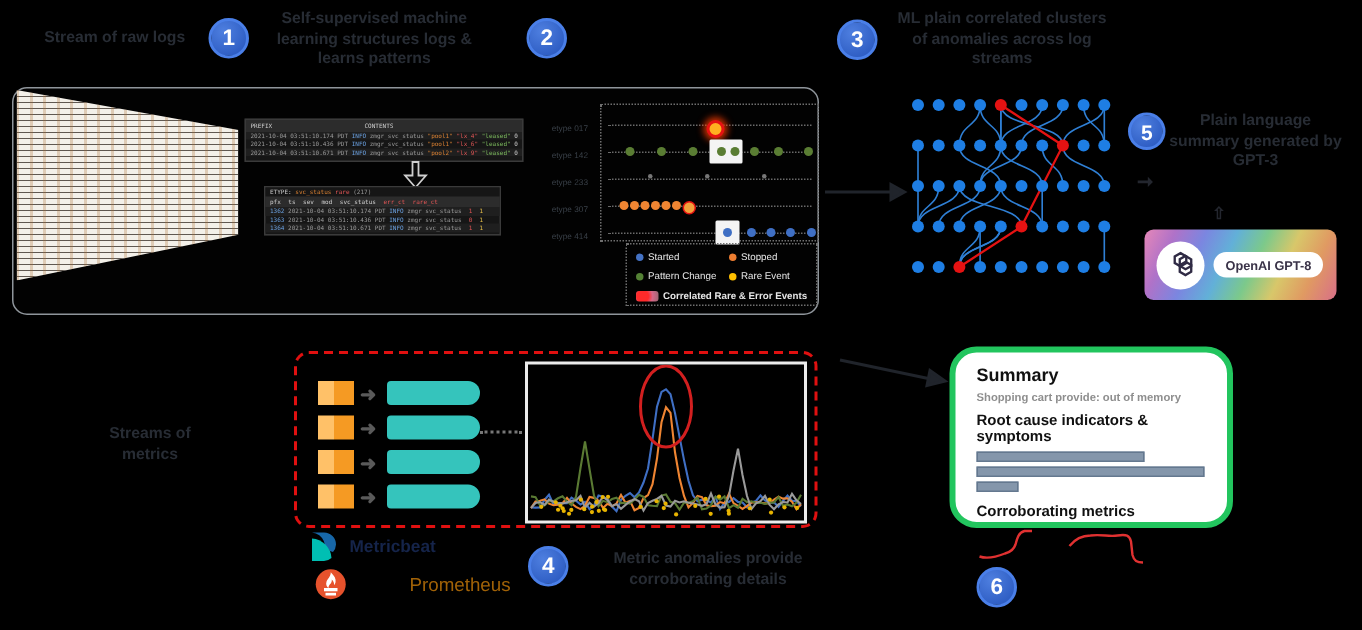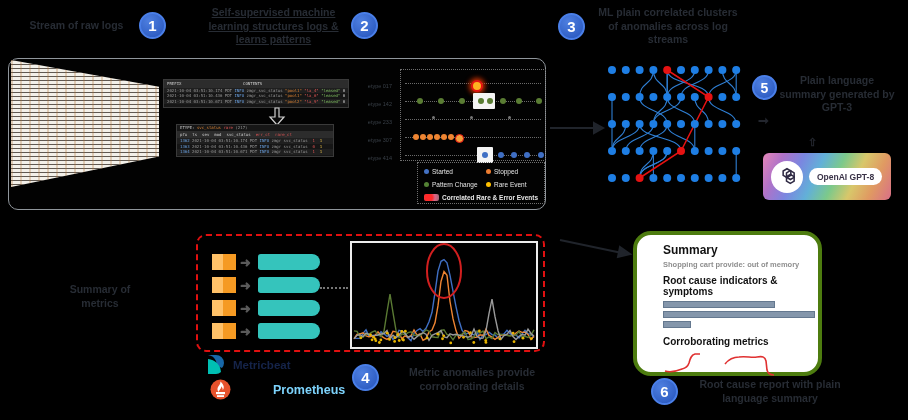--- a/index.html
+++ b/index.html
@@ -46,57 +46,57 @@
              box-shadow:0 0 5px 2px rgba(255,60,0,.8);}
   .hlight{position:absolute;background:#f4f4f4;border-radius:1px;}
   
   .legend{position:absolute;left:416px;top:161px;width:128px;height:42px;
           border:1px dotted #6f6f6f;box-sizing:border-box;font-size:6.5px;color:#e6e6e6;}
   .lg-item{position:absolute;display:flex;align-items:center;gap:3px;}
   .lg-dot{width:5px;height:5px;border-radius:50%;}
   .lg-blob{width:15px;height:7px;border-radius:2px;
            background:radial-gradient(circle at 30% 50%,#ff2a2a 0 35%,rgba(255,120,160,.85) 60%,rgba(255,170,190,.6));}
   
-  .card{position:absolute;left:633px;top:231px;width:189px;height:145px;background:#fff;
-        border:4px solid #4d7c0f;border-radius:18px;box-sizing:border-box;padding:8px 12px 0 26px;}
+  .card{position:absolute;left:633px;top:231px;width:189px;height:121px;background:#fff;
+        border:4px solid #22c55e;border-radius:18px;box-sizing:border-box;padding:8px 12px 0 14px;}
   .card h1{margin:0;font-size:12px;color:#111;}
   .card .sub{font-size:7.5px;font-weight:bold;color:#8e8e8e;margin:3px 0 6px 0;}
   .card h2{margin:0 0 4px 0;font-size:10px;color:#111;}
   .bar{height:7px;background:#8496ab;border:1px solid #64788f;margin-bottom:3px;box-sizing:border-box;}
   
   .redbox{position:absolute;left:196px;top:234px;width:349px;height:118px;
           border:2px dashed #e01010;border-radius:10px;box-sizing:border-box;}
   .sq{position:absolute;width:24px;height:16px;background:linear-gradient(90deg,#ffc168 0 45%,#f59a23 45%);}
   .tealbar{position:absolute;width:62px;height:16px;background:#35c4bc;border-radius:3px 9px 9px 3px;}
   .flow-arrow{position:absolute;color:#5a5a5a;font-size:13px;font-weight:bold;line-height:1;}
   .chartbox{position:absolute;left:350px;top:241px;width:188px;height:108px;background:#000;
             border:2px solid #ececec;box-sizing:border-box;}
   
   .mb-text{position:absolute;left:233px;top:359px;font-size:11.5px;font-weight:bold;color:#15244a;}
-  .pm-text{position:absolute;left:237px;top:383px;font-size:12.5px;font-weight:bold;color:#7dd3fc;padding-left:36px;}
+  .pm-text{position:absolute;left:237px;top:383px;font-size:12.5px;font-weight:normal;color:#a16207;padding-left:36px;}
   .gpt-logo{position:absolute;left:763px;top:153px;width:128px;height:47px;border-radius:6px;
             background:linear-gradient(115deg,#e687b8 0%,#b072c8 14%,#7b86e0 28%,#62b0d8 42%,#7cc98b 56%,#d8c76a 70%,#e09a62 84%,#d86f88 100%);
             display:flex;align-items:center;}
   .gpt-circle{width:32px;height:32px;border-radius:50%;background:#fff;margin-left:8px;
               display:flex;align-items:center;justify-content:center;}
   .gpt-pill{height:17px;border-radius:9px;background:#fff;margin-left:6px;padding:0 8px;
             display:flex;align-items:center;font-size:8.5px;font-weight:bold;color:#3a3348;}
   .ml-summary{position:absolute;left:781px;top:112px;font-size:15px;font-weight:bold;color:#2457d6;}
   .dim{color:#23262e;font-weight:bold;}
 </style>
 </head>
 <body>
 
 <div class="stage">
 
   <div class="caption" style="left:14px;top:19px;width:125px;">Stream of raw logs</div>
   <div class="badge" style="left:139px;top:12px;">
       <span>1</span>
     </div>
-  <div class="caption" style="left:192px;top:6px;width:163px;text-decoration:underline;">Self-supervised machine learning structures logs &amp; learns patterns</div>
+  <div class="caption" style="left:168px;top:6px;width:163px;">Self-supervised machine learning structures logs &amp; learns patterns</div>
   <div class="badge" style="left:351px;top:12px;">
       <span>2</span>
     </div>
   <div class="badge" style="left:558px;top:13px;">
       <span>3</span>
     </div>
   <div class="caption" style="left:592px;top:6px;width:152px;">ML plain correlated clusters of anomalies across log streams</div>
 
   <div class="panelA">
     <div class="logwall"></div>
@@ -420,21 +420,21 @@
       <div class="sq" style="left: 14px; top: 41px;"></div>
       <div class="flow-arrow" style="left: 42px; top: 43px;">➜</div>
       <div class="tealbar" style="left: 60px; top: 41px;"></div>
       <div class="sq" style="left: 14px; top: 64px;"></div>
       <div class="flow-arrow" style="left: 42px; top: 66px;">➜</div>
       <div class="tealbar" style="left: 60px; top: 64px;"></div>
       <div class="sq" style="left: 14px; top: 87px;"></div>
       <div class="flow-arrow" style="left: 42px; top: 89px;">➜</div>
       <div class="tealbar" style="left: 60px; top: 87px;"></div>
     </div>
-  <div class="caption" style="left:58px;top:283px;width:84px;">Summary of metrics</div>
+  <div class="caption" style="left:58px;top:283px;width:84px;">Streams of metrics</div>
 
   <svg class="abs" style="left:205px;top:354px;" width="24" height="22">
     <path d="M3 1 h8 a8 8 0 0 1 8 8 a8 8 0 0 1 -2 5 a8 8 0 0 1 -6 -7 a10 10 0 0 0 -8 -6 z" fill="#1767a8"></path>
     <path d="M3 5 a14 14 0 0 1 13 13 a8 8 0 0 1 -5 2 h-8 z" fill="#00bfb3"></path>
   </svg>
   <div class="mb-text">Metricbeat</div>
   <svg class="abs" style="left:210px;top:379px;" width="21" height="21">
     <circle cx="10.5" cy="10.5" r="10" fill="#e6522c"></circle>
     <path d="M10.5 2.5 c2.5 2.5 3.6 4.4 3.2 6.6 c-.3 1.4 -1 2 -1 2 c.2-1.4 -.4-2.6 -1.5-3.8 c.2 1.6 -.5 2.4 -1.2 3.2 c-.6.7 -1.1 1.5 -1 2.6 c-1.4-1 -1.9-2.7 -1.3-4.4 c.7-1.9 2.9-3.4 2.8-6.2 z" fill="#fff"></path>
     <rect x="6" y="13" width="9" height="2.2" fill="#fff"></rect>
@@ -461,15 +461,14 @@
       <g fill="none" stroke="#e03131" stroke-width="1.6">
         <path d="M2 20 C8 22 14 20 19 18 C23 17 25 15 26 12 C27 8 28 4 32 3 L37 3"></path>
         <path d="M62 13 C66 8 70 6 76 6 C84 5 88 7 94 6 C100 5 102 6 103 10 L104 19 C105 23 107 24 111 24"></path>
       </g>
     </svg>
   </div>
 
   <div class="badge" style="left:651px;top:378px;">
       <span>6</span>
     </div>
-  <div class="caption" style="left:690px;top:378px;width:160px;">Root cause report with plain language summary</div>
 
 </div>
 
 </body></html>

